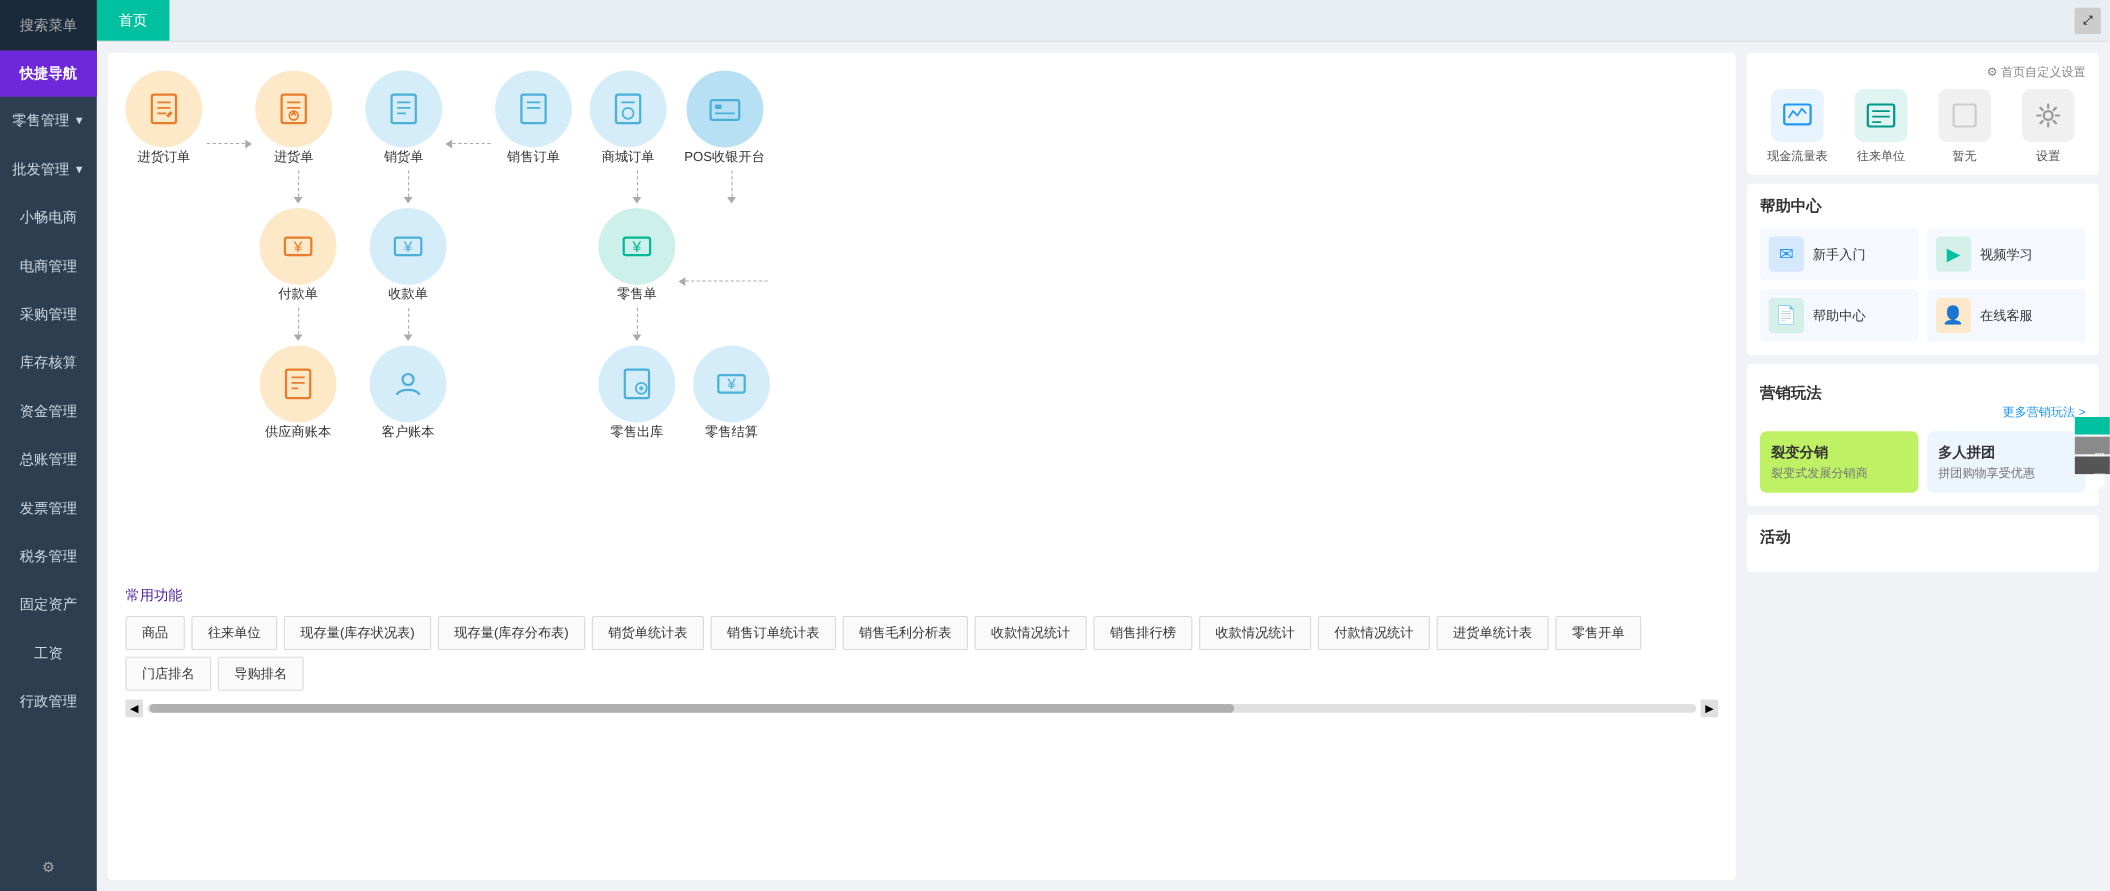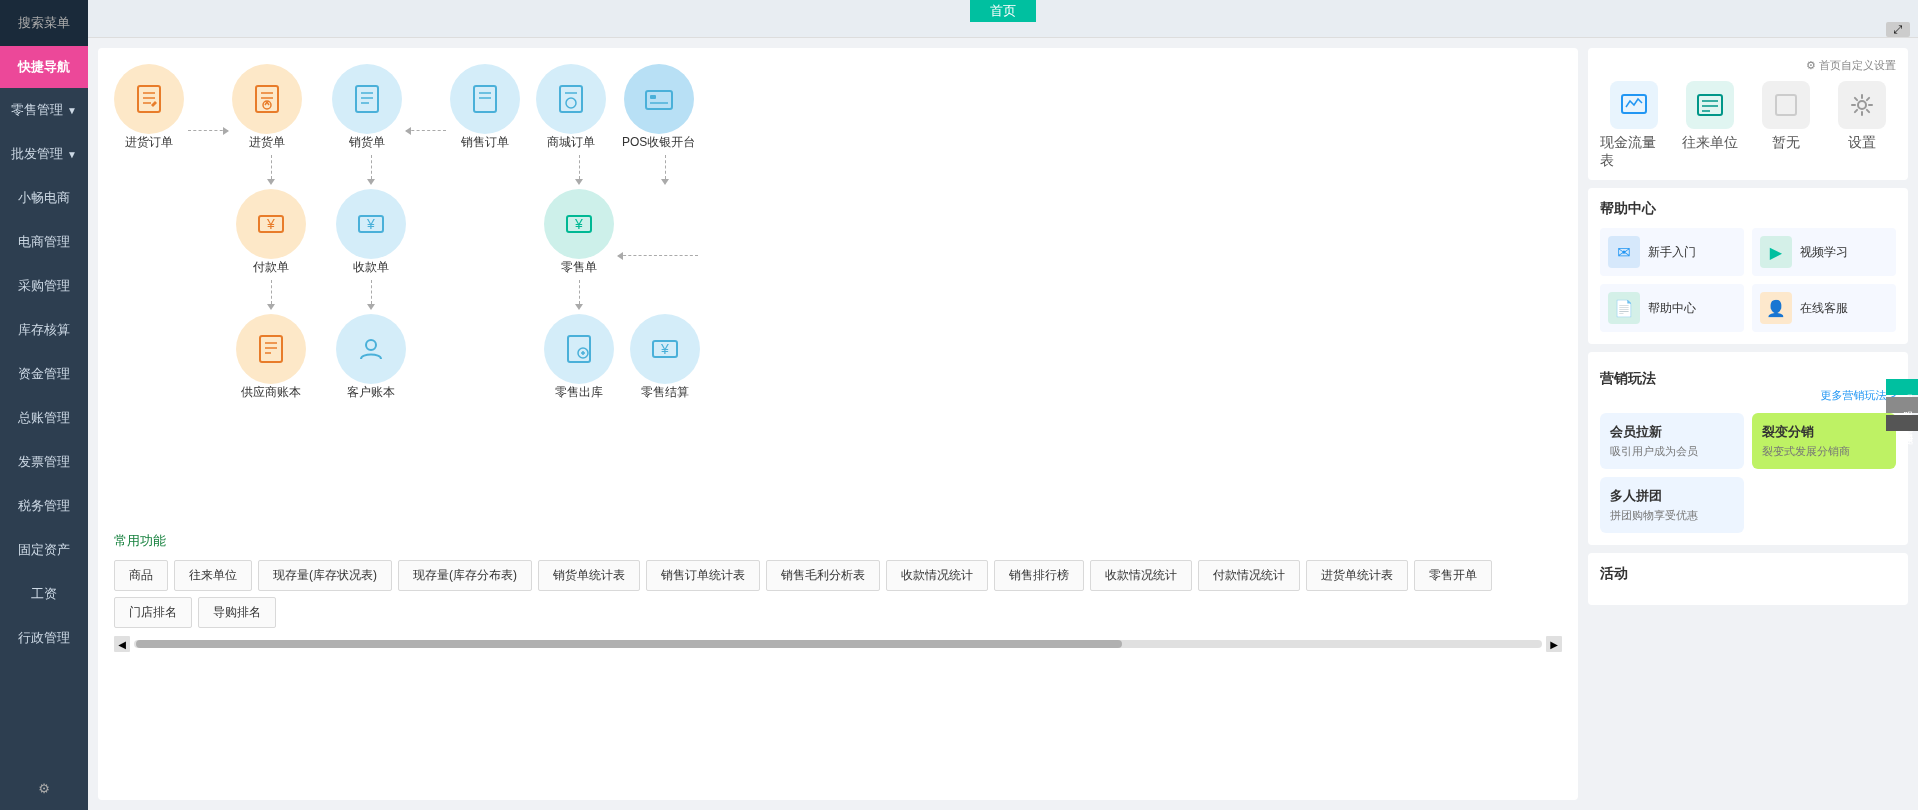--- a/index.html
+++ b/index.html
@@ -16,21 +16,21 @@
     }
     .sidebar-search {
       background: #1a2a3a;
       color: #aaa;
       padding: 14px 8px;
       text-align: center;
       font-size: 13px;
       cursor: pointer;
     }
     .sidebar-nav-header {
-      background: #ec4899;
+      background: #6d28d9;
       color: #fff;
       padding: 12px 8px;
       text-align: center;
       font-size: 13px;
       font-weight: bold;
     }
     .sidebar-item {
       color: #cdd9e5;
       padding: 13px 8px;
       text-align: center;
@@ -55,21 +55,20 @@
     .main { flex: 1; display: flex; flex-direction: column; overflow: hidden; }
 
     
     .tab-bar {
       background: #e8edf2;
       display: flex;
       align-items: center;
       height: 38px;
       border-bottom: 1px solid #ddd;
       flex-shrink: 0;
-      flex-direction: column;
     }
     .tab-item {
       padding: 0 20px;
       height: 100%;
       display: flex;
       align-items: center;
       font-size: 13px;
       cursor: pointer;
       background: #00c0a0;
       color: #fff;
@@ -123,21 +122,21 @@
     .flow-circle.cyan-light { background: #cdf0ea; }
 
     .flow-label {
       font-size: 12px;
       color: #333;
       white-space: nowrap;
     }
 
     
     .common-functions { margin-top: 16px; }
-    .common-title { font-size: 13px; color: #15803d; margin-bottom: 10px; font-weight: 500; margin-top: 28px; }
+    .common-title { font-size: 13px; color: #4c1d95; margin-bottom: 10px; font-weight: 500; margin-top: 28px; }
 
     .func-grid {
       display: flex;
       flex-wrap: wrap;
       gap: 6px;
     }
 
     .func-btn {
       border: 1px solid #d9d9d9;
       background: #fafafa;
@@ -230,21 +229,21 @@
       border-radius: 8px;
       display: flex;
       align-items: center;
       justify-content: center;
       font-size: 22px;
     }
     .quick-icon-box.blue { background: #e8f4fd; color: #2196f3; }
     .quick-icon-box.teal { background: #e0f5f1; color: #009688; }
     .quick-icon-box.gray { background: #f0f0f0; color: #999; }
     .quick-icon-box.settings { background: #f0f0f0; color: #999; }
-    .quick-icon-label { font-size: 14px; color: #555; text-align: left; }
+    .quick-icon-label { font-size: 11px; color: #555; text-align: center; }
 
     
     .help-center {
       background: #fff;
       border-radius: 4px;
       padding: 12px;
     }
     .section-title {
       font-size: 14px;
       font-weight: bold;
@@ -823,24 +822,20 @@
           </div>
         </div>
       </div>
 
       <div class="marketing">
         <div class="marketing-header">
           <span class="section-title">营销玩法</span>
           <span class="more-link">更多营销玩法 &gt;</span>
         </div>
         <div class="marketing-grid">
-          <div class="marketing-item">
-            <div class="marketing-item-title">会员拉新</div>
-            <div class="marketing-item-desc">吸引用户成为会员</div>
-          </div>
           <div class="marketing-item blue2">
             <div class="marketing-item-title">裂变分销</div>
             <div class="marketing-item-desc">裂变式发展分销商</div>
           </div>
           <div class="marketing-item">
             <div class="marketing-item-title">多人拼团</div>
             <div class="marketing-item-desc">拼团购物享受优惠</div>
           </div>
         </div>
       </div>

